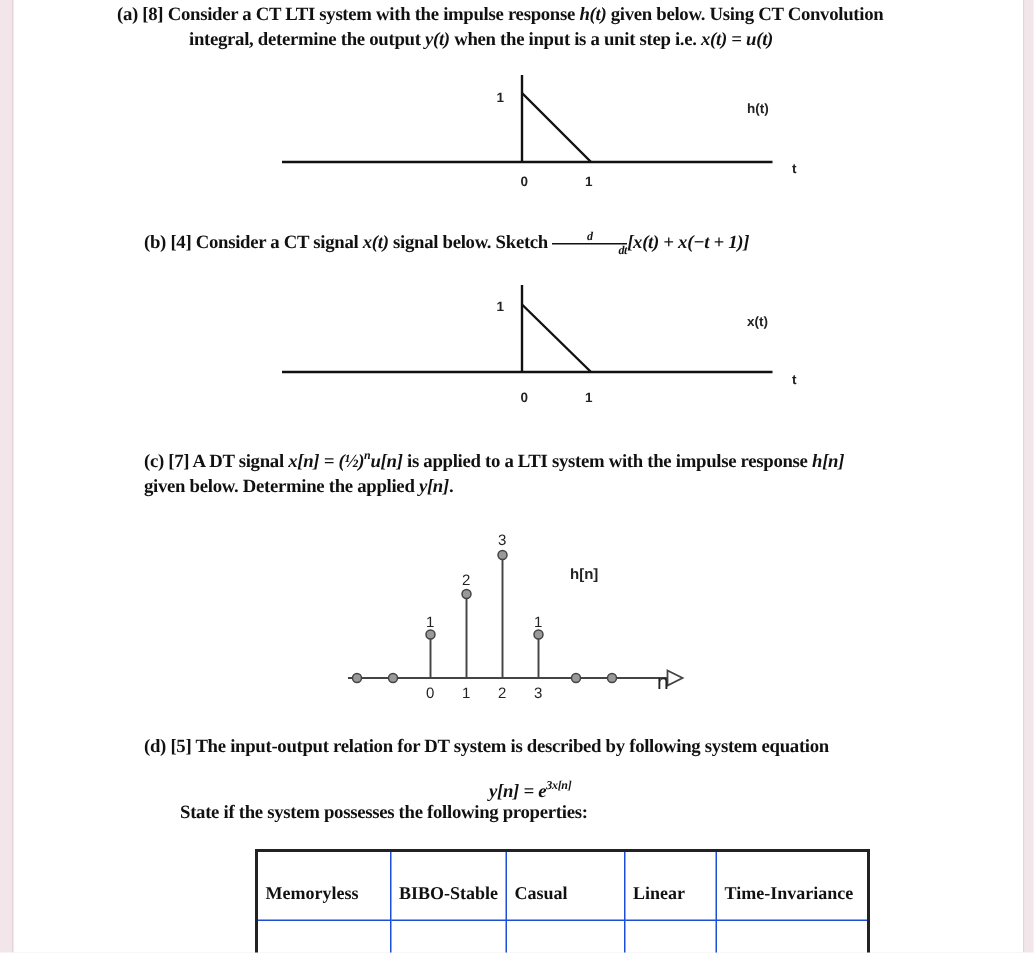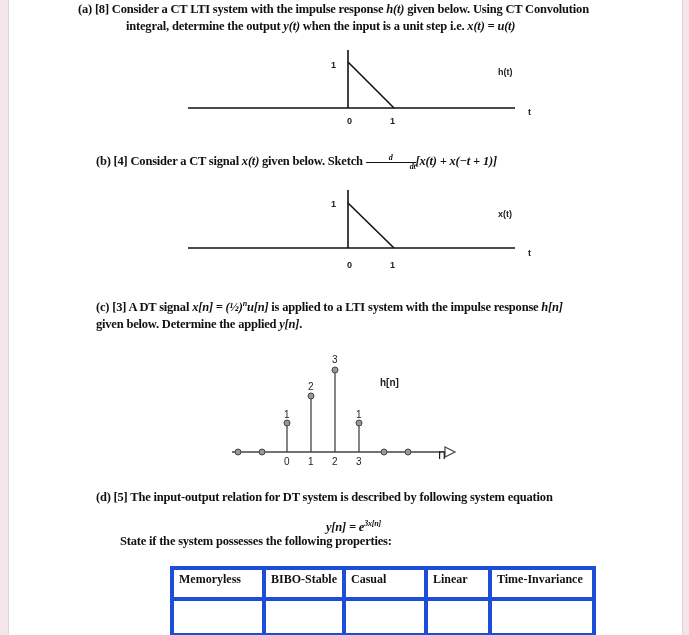--- a/index.html
+++ b/index.html
@@ -17,21 +17,21 @@
   .txt { position:absolute; font-size:12.5px; font-weight:bold; white-space:nowrap; letter-spacing:-0.2px; line-height:16px; }
   .it { font-style:italic; }
   .fig { position:absolute; left:0; top:0; }
   .lbl { font-family:"Liberation Sans", sans-serif; font-size:9px; font-weight:bold; fill:#222; }
   .lbl2 { font-family:"Liberation Sans", sans-serif; font-size:10px; fill:#222; }
   table.props {
     position:absolute; left:170px; top:566px; border-collapse:collapse;
     font-size:12px; font-weight:bold;
   }
   table.props td {
-    border:4px solid #1d4ed8; vertical-align:top; padding:2px 5px 0 5px;
+    border:1px solid #1d4ed8; vertical-align:top; padding:20px 5px 0 5px;
     height:25px;
   }
   table.props tr.blank td { height:30px; }
   table.props { border:2px solid #222; }
 </style>
 </head>
 <body>
 
 <div class="page"></div>
 
@@ -91,25 +91,25 @@
     <text class="lbl2" x="284" y="465">0</text>
     <text class="lbl2" x="308" y="465">1</text>
     <text class="lbl2" x="332" y="465">2</text>
     <text class="lbl2" x="356" y="465">3</text>
     <text class="lbl2" x="380" y="386" style="font-weight:bold;font-size:10px">h[n]</text>
     <text class="lbl2" x="438" y="459" style="font-size:14px">n</text>
   </g>
 </svg>
 
 <div class="txt" style="left:96px;top:153px;">
-  <span>(b) [4] Consider a CT signal </span><span class="it">x(t)</span><span> given below.  Sketch </span><span style="display:inline-block;vertical-align:middle;text-align:center;font-size:8px;line-height:8px;font-style:italic;"><span style="display:block;border-bottom:1px solid #111;">d</span><span style="display:block;margin-left:44px;">dt</span></span><span class="it">[x(t) + x(−t + 1)]</span>
+  <span>(b) [4] Consider a CT signal </span><span class="it">x(t)</span><span> signal below.  Sketch </span><span style="display:inline-block;vertical-align:middle;text-align:center;font-size:8px;line-height:8px;font-style:italic;"><span style="display:block;border-bottom:1px solid #111;">d</span><span style="display:block;margin-left:44px;">dt</span></span><span class="it">[x(t) + x(−t + 1)]</span>
 </div>
 
 <div class="txt" style="left:96px;top:296px;">
-  <span>(c) [3] A DT signal  </span><span class="it">x[n] = (½)</span><sup class="it" style="font-size:8px">n</sup><span class="it">u[n]</span><span>   is applied to a LTI system with the impulse response </span><span class="it">h[n]</span>
+  <span>(c) [7] A DT signal  </span><span class="it">x[n] = (½)</span><sup class="it" style="font-size:8px">n</sup><span class="it">u[n]</span><span>   is applied to a LTI system with the impulse response </span><span class="it">h[n]</span>
 </div>
 <div class="txt" style="left:96px;top:316px;">
   <span>given below. Determine the applied  </span><span class="it">y[n]</span><span>.</span>
 </div>
 
 <div class="txt" style="left:96px;top:489px;">(d) [5] The input-output relation for DT system is described by following system equation</div>
 <div class="txt it" style="left:326px;top:516px;">
   <span>y[n] = e</span><sup style="font-size:8px">3x[n]</sup>
 </div>
 <div class="txt" style="left:120px;top:533px;">State if the system possesses the following properties:</div>

